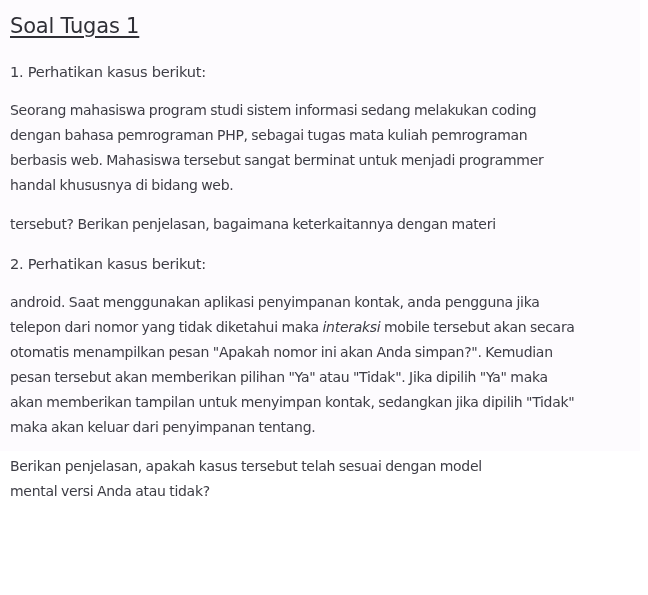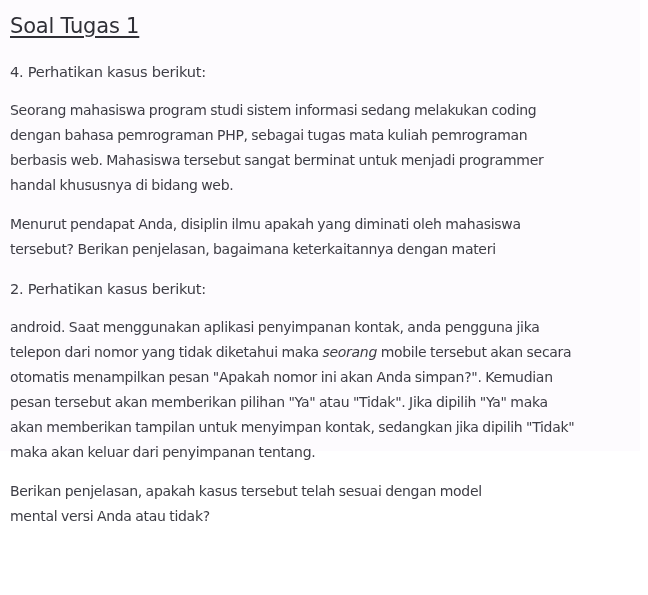--- a/index.html
+++ b/index.html
@@ -52,39 +52,38 @@
     em {
       font-style: italic;
     }
   </style>
 </head>
 <body>
 
 <div class="page">
   <div class="title">Soal Tugas 1</div>
 
-  <div class="q-head">4. Perhatikan kasus berikut:</div>
+  <div class="q-head">1. Perhatikan kasus berikut:</div>
 
   <div class="para">
     <span class="line">Seorang mahasiswa program studi sistem informasi sedang melakukan coding</span>
     <span class="line">dengan bahasa pemrograman PHP, sebagai tugas mata kuliah pemrograman</span>
     <span class="line">berbasis web. Mahasiswa tersebut sangat berminat untuk menjadi programmer</span>
     <span class="line">handal khususnya di bidang web.</span>
   </div>
 
   <div class="para">
-    <span class="line">Menurut pendapat Anda, disiplin ilmu apakah yang diminati oleh mahasiswa</span>
     <span class="line">tersebut? Berikan penjelasan, bagaimana keterkaitannya dengan materi</span>
   </div>
 
   <div class="q-head">2. Perhatikan kasus berikut:</div>
 
   <div class="para">
     <span class="line">android. Saat menggunakan aplikasi penyimpanan kontak, anda pengguna jika</span>
-    <span class="line"><span>telepon dari nomor yang tidak diketahui maka </span><em>seorang</em><span> mobile tersebut akan secara</span></span>
+    <span class="line"><span>telepon dari nomor yang tidak diketahui maka </span><em>interaksi</em><span> mobile tersebut akan secara</span></span>
     <span class="line">otomatis menampilkan pesan "Apakah nomor ini akan Anda simpan?". Kemudian</span>
     <span class="line">pesan tersebut akan memberikan pilihan "Ya" atau "Tidak". Jika dipilih "Ya" maka</span>
     <span class="line">akan memberikan tampilan untuk menyimpan kontak, sedangkan jika dipilih "Tidak"</span>
     <span class="line">maka akan keluar dari penyimpanan tentang.</span>
   </div>
 
   <div class="para">
     <span class="line">Berikan penjelasan, apakah kasus tersebut telah sesuai dengan model</span>
     <span class="line">mental versi Anda atau tidak?</span>
   </div>

